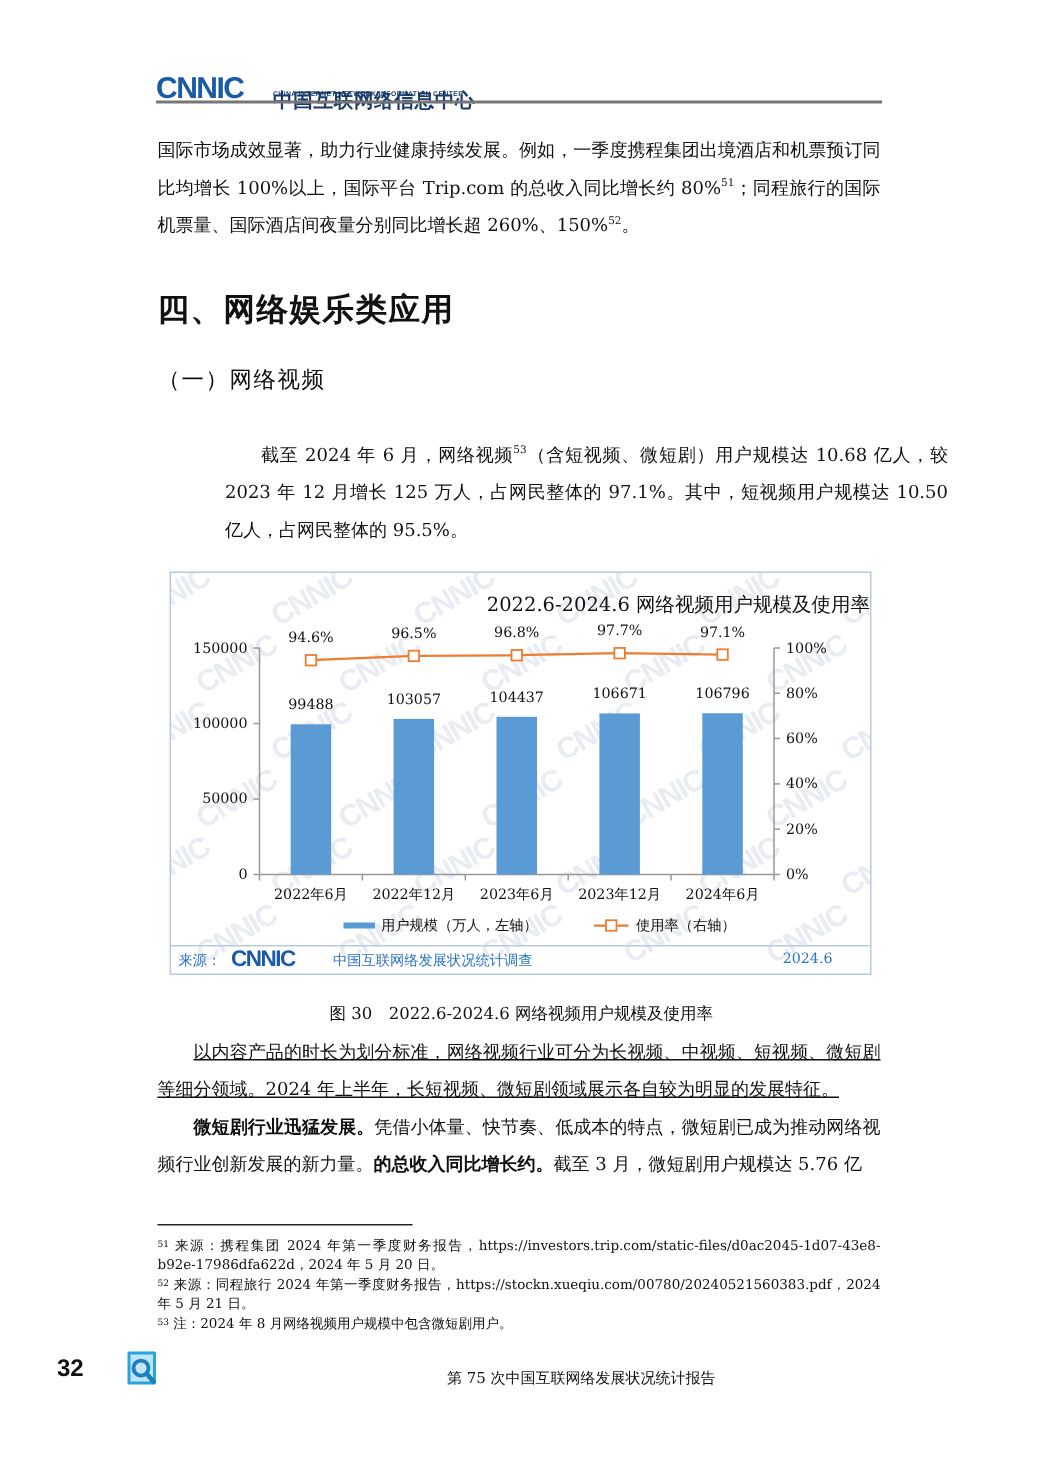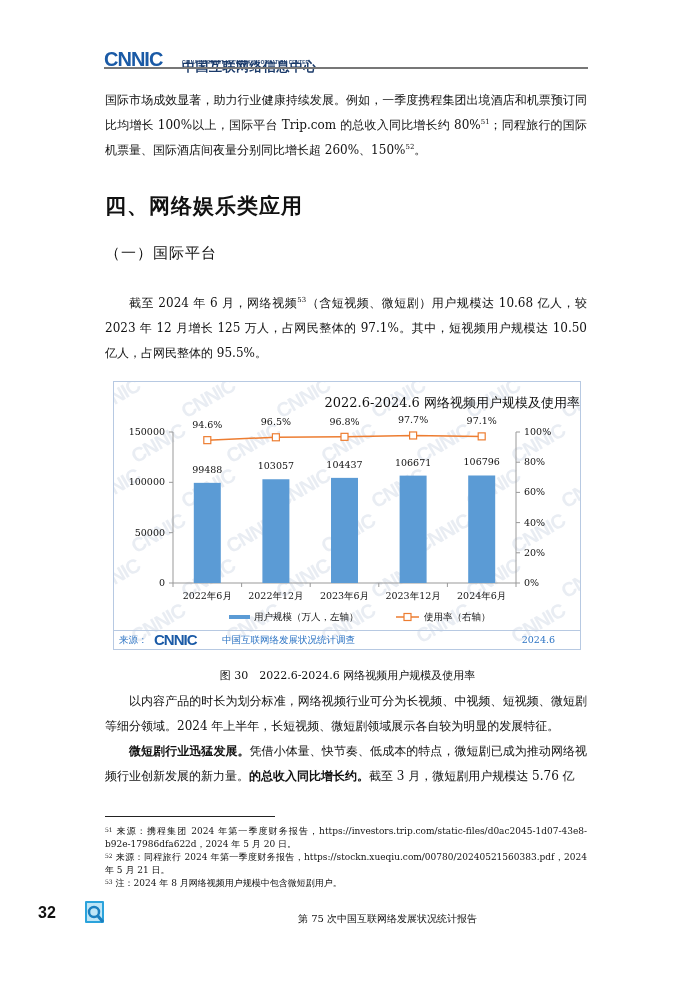--- a/index.html
+++ b/index.html
@@ -55,23 +55,23 @@
   <div class="org-cn">中国互联网络信息中心</div>
   <div class="org-en">CHINA INTERNET NETWORK INFORMATION CENTER</div>
 </div>
 <div class="header-rule"></div>
 
 <div class="para" style="top:88px;">
   <p><span>国际市场成效显著，助力行业健康持续发展。例如，一季度携程集团出境酒店和机票预订同比均增长 100%以上，国际平台 Trip.com 的总收入同比增长约 80%</span><sup>51</sup><span>；同程旅行的国际机票量、国际酒店间夜量分别同比增长超 260%、150%</span><sup>52</sup><span>。</span></p>
 </div>
 
 <div class="h1">四、网络娱乐类应用</div>
-<div class="h2">（一）国际平台</div>
-
-<div class="para" style="top:291px;">
+<div class="h2">（一）网络视频</div>
+
+<div class="para" style="top:291px;margin-left:45px;">
   <p class="indent"><span>截至 2024 年 6 月，网络视频</span><sup>53</sup><span>（含短视频、微短剧）用户规模达 10.68 亿人，较 2023 年 12 月增长 125 万人，占网民整体的 97.1%。其中，短视频用户规模达 10.50 亿人，占网民整体的 95.5%。</span></p>
 </div>
 
 <div class="chart-box">
   <div id="wm-layer">
       <div class="wm" style="left: -30px; top: 5px;">CNNIC</div>
       <div class="wm" style="left: 65px; top: 5px;">CNNIC</div>
       <div class="wm" style="left: 160px; top: 5px;">CNNIC</div>
       <div class="wm" style="left: 255px; top: 5px;">CNNIC</div>
       <div class="wm" style="left: 350px; top: 5px;">CNNIC</div>
@@ -170,21 +170,21 @@
   <div class="source-bar">
     <span class="lbl">来源：</span>
     <span class="slogo">CNNIC</span>
     <span class="sname">中国互联网络发展状况统计调查</span>
     <span class="sdate">2024.6</span>
   </div>
 </div>
 
 <div class="caption">图 30　2022.6-2024.6 网络视频用户规模及使用率</div>
 
-<div class="para" style="top:689px;">
+<div class="para" style="top:689px;text-decoration:underline;">
   <p class="indent">以内容产品的时长为划分标准，网络视频行业可分为长视频、中视频、短视频、微短剧等细分领域。2024 年上半年，长短视频、微短剧领域展示各自较为明显的发展特征。</p>
 </div>
 
 <div class="para" style="top:739px;">
   <p class="indent"><b>微短剧行业迅猛发展。</b><span>凭借小体量、快节奏、低成本的特点，微短剧已成为推动网络视频行业创新发展的新力量。</span><b>的总收入同比增长约。</b><span>截至 3 月，微短剧用户规模达 5.76 亿</span></p>
 </div>
 
 <div class="fn-rule"></div>
 <div class="footnotes">
   <p><sup>51</sup> <span>来源：携程集团 2024 年第一季度财务报告，https://investors.trip.com/static-files/d0ac2045-1d07-43e8-b92e-17986dfa622d，2024 年 5 月 20 日。</span></p>

